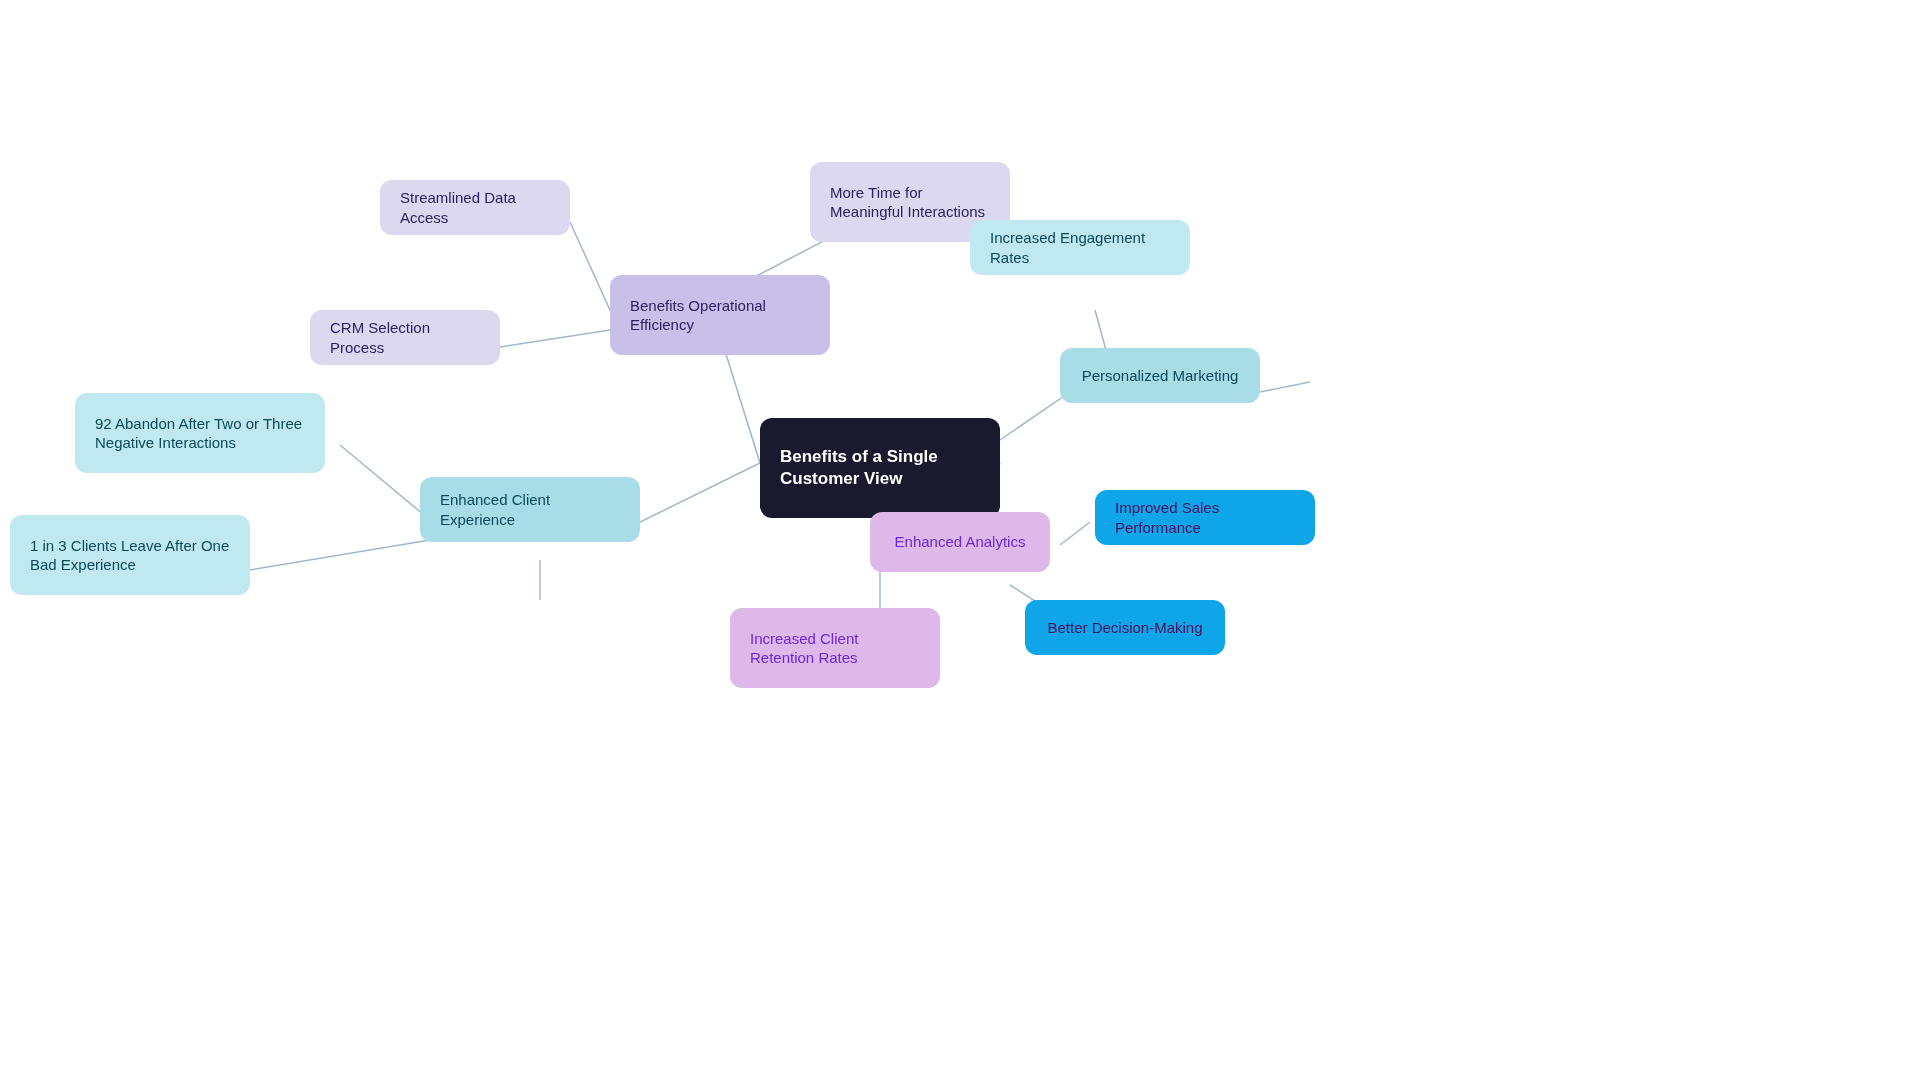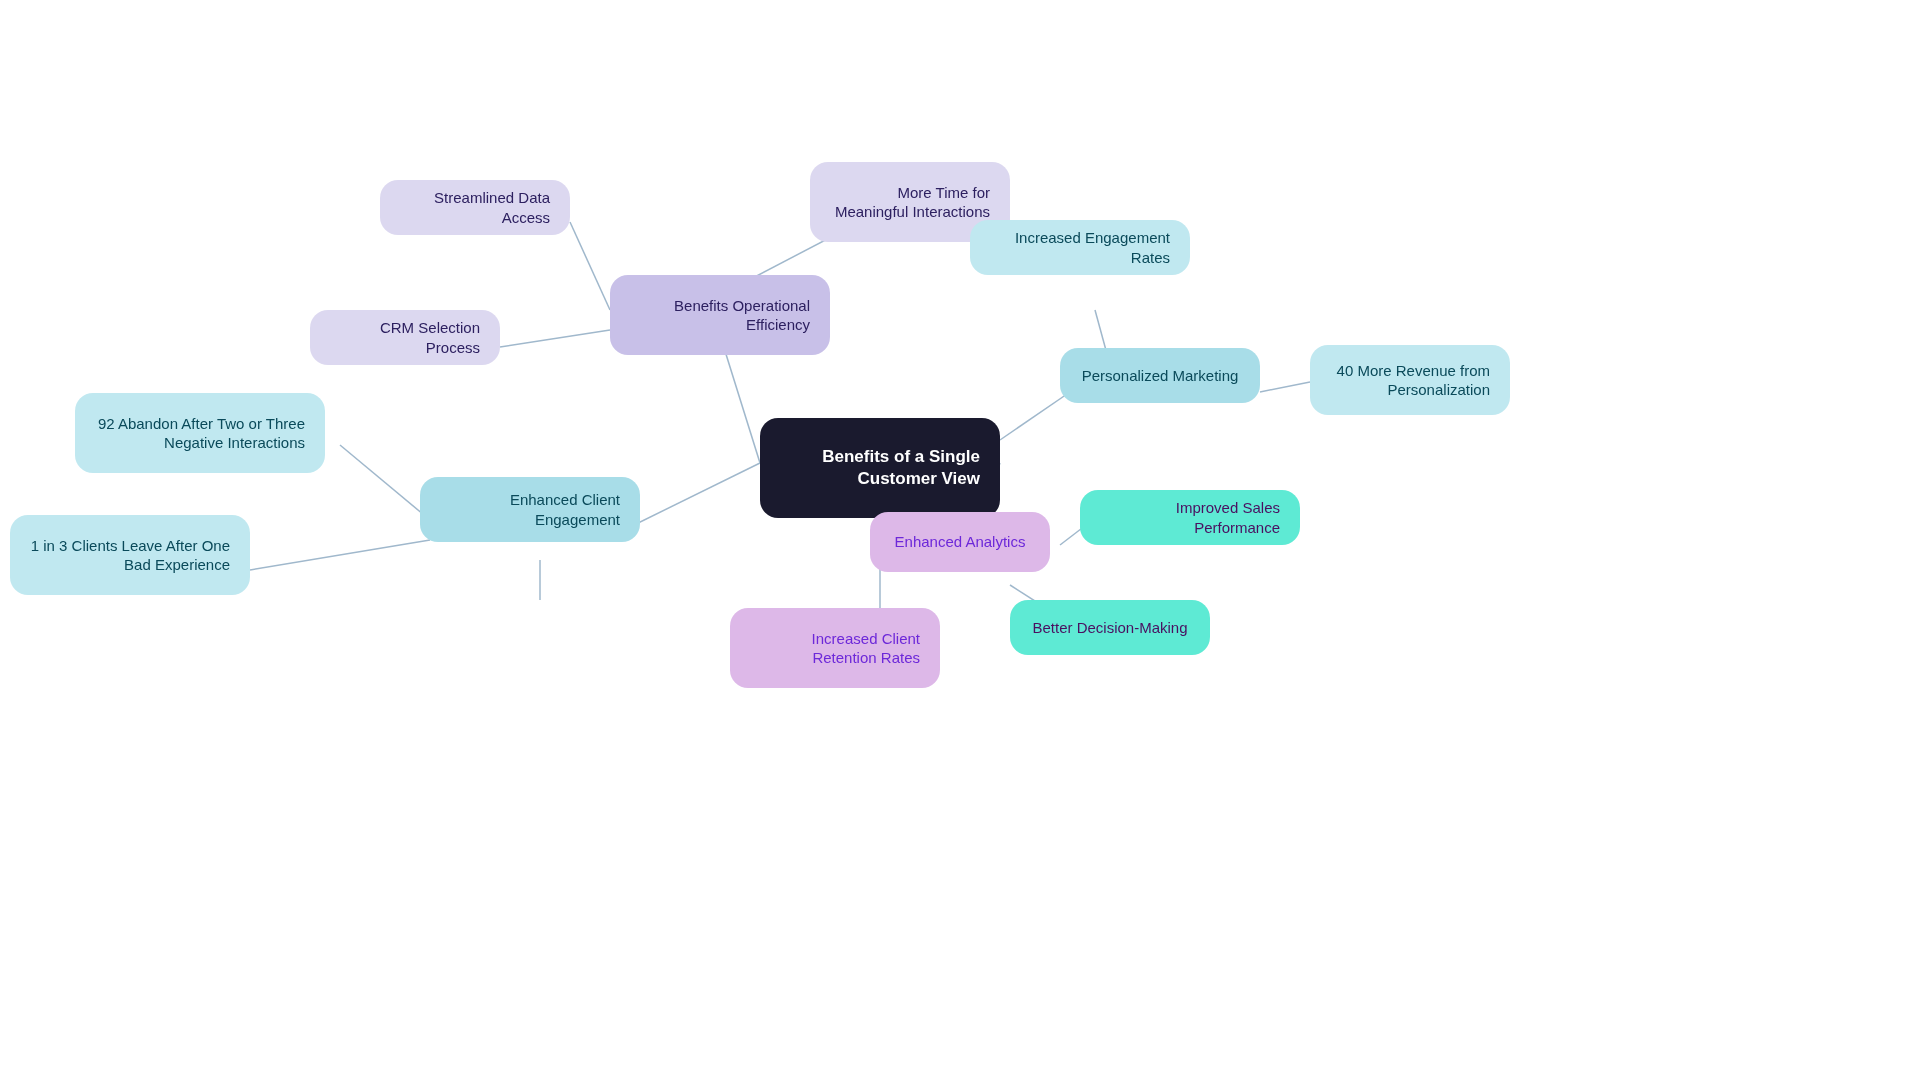--- a/index.html
+++ b/index.html
@@ -22,25 +22,25 @@
       position: absolute;
       top: 0;
       left: 0;
       width: 1920px;
       height: 1083px;
       pointer-events: none;
     }
 
     .node {
       position: absolute;
-      border-radius: 18px;
+      border-radius: 12px;
       display: flex;
       align-items: center;
       justify-content: center;
-      text-align: right;
+      text-align: left;
       font-size: 15px;
       font-weight: 500;
       padding: 22px 20px;
       line-height: 1.3;
     }
 
     .node-center {
       background: #1a1a2e;
       color: #ffffff;
       font-size: 17px;
@@ -68,22 +68,23 @@
       background: #c0e8f0;
       color: #0a4a5a;
     }
 
     .node-pink {
       background: #ddb8e8;
       color: #6d28d9;
     }
 
     .node-pink-light {
-      background: #5eead4;
+      background: #0ea5e9;
       color: #4a1060;
+      margin-left: 15px;
     }
   </style>
 </head>
 <body>
 
 <div id="canvas">
   <svg id="lines">
 
     <line x1="760" y1="463" x2="720" y2="335" stroke="#a0b8cc" stroke-width="1.5"></line>
 
@@ -119,32 +120,31 @@
   <div class="node node-center" style="left:760px; top:418px; width:240px; height:100px;">Benefits of a Single Customer View</div>
 
   <div class="node node-purple" style="left:610px; top:275px; width:220px; height:80px;">Benefits Operational Efficiency</div>
 
   <div class="node node-purple-light" style="left:810px; top:162px; width:200px; height:80px;">More Time for Meaningful Interactions</div>
 
   <div class="node node-purple-light" style="left:380px; top:180px; width:190px; height:55px;">Streamlined Data Access</div>
 
   <div class="node node-purple-light" style="left:310px; top:310px; width:190px; height:55px;">CRM Selection Process</div>
 
-  <div class="node node-cyan" style="left:420px; top:477px; width:220px; height:65px;">Enhanced Client Engagement</div>
+  <div class="node node-cyan" style="left:420px; top:477px; width:220px; height:65px;">Enhanced Client Experience</div>
 
   <div class="node node-cyan-light" style="left:75px; top:393px; width:250px; height:80px;">92 Abandon After Two or Three Negative Interactions</div>
 
   <div class="node node-cyan-light" style="left:10px; top:515px; width:240px; height:80px;">1 in 3 Clients Leave After One Bad Experience</div>
 
 
   <div class="node node-cyan" style="left:1060px; top:348px; width:200px; height:55px;">Personalized Marketing</div>
 
   <div class="node node-cyan-light" style="left:970px; top:220px; width:220px; height:55px;">Increased Engagement Rates</div>
 
-  <div class="node node-cyan-light" style="left:1310px; top:345px; width:200px; height:70px;">40 More Revenue from Personalization</div>
 
   <div class="node node-pink" style="left:870px; top:512px; width:180px; height:60px;">Enhanced Analytics</div>
 
   <div class="node node-pink-light" style="left:1080px; top:490px; width:220px; height:55px;">Improved Sales Performance</div>
 
   <div class="node node-pink-light" style="left:1010px; top:600px; width:200px; height:55px;">Better Decision-Making</div>
 
   <div class="node node-pink" style="left:730px; top:608px; width:210px; height:80px;">Increased Client Retention Rates</div>
 
 </div>

